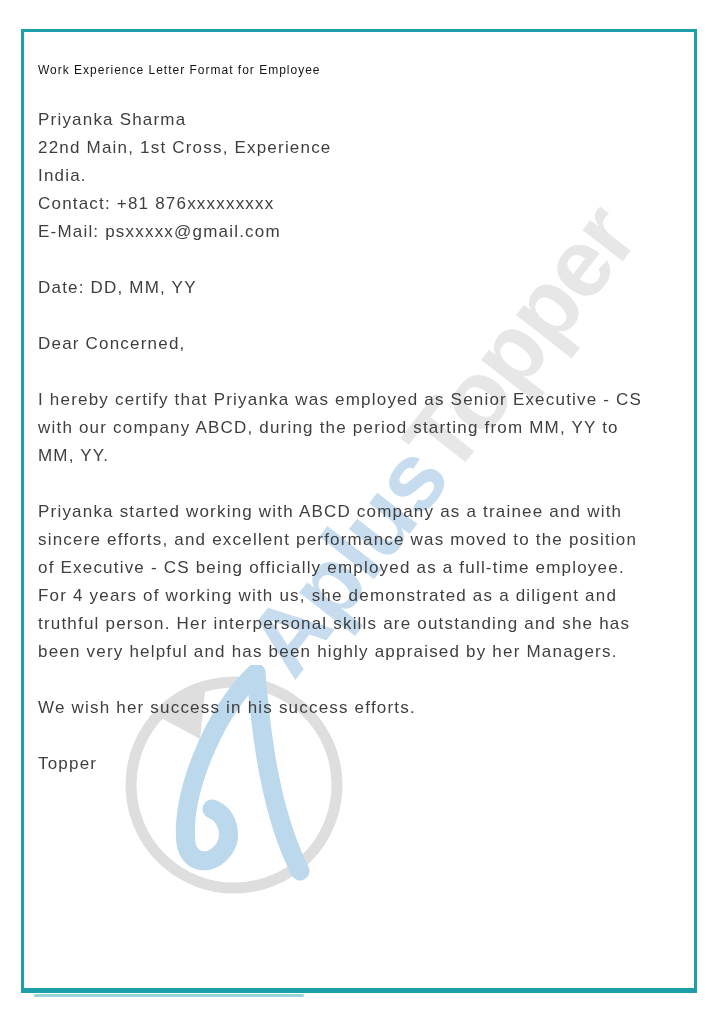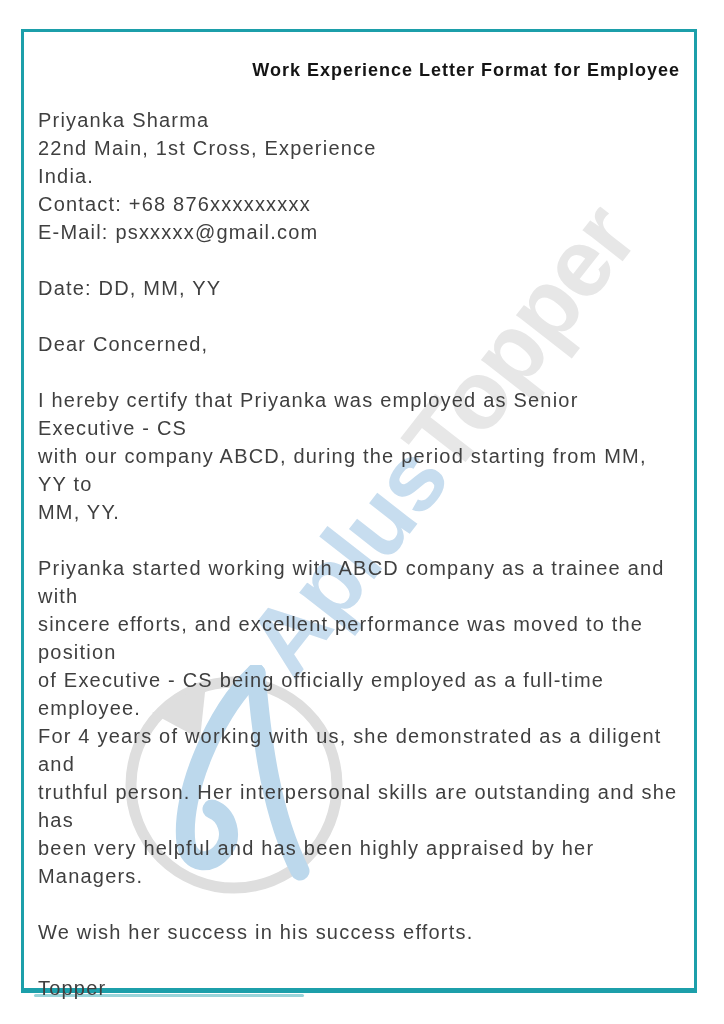--- a/index.html
+++ b/index.html
@@ -61,31 +61,31 @@
   .wm-part-blue { color: var(--wm-blue, #c7ddef); }
   .wm-part-gray { color: var(--wm-gray, #e7e7e7); }
 
   .content {
     position: relative;
     z-index: 2;
     padding: 0 14px;
   }
   .title {
     margin: 27px 0 0 0;
-    text-align: right;
-    font-size: 18px;
+    text-align: left;
+    font-size: 12px;
     line-height: 22px;
-    font-weight: 700;
+    font-weight: 400;
     letter-spacing: 1px;
     color: var(--title-text, #141414);
   }
   .block { margin-top: 28px; }
   .block.sender { margin-top: 25px; }
   .line {
-    font-size: 20px;
+    font-size: 17px;
     line-height: 28px;
     letter-spacing: 1.2px;
     color: var(--body-text, #3f3f3f);
   }
 </style>
 </head>
 <body>
 
 <div class="page">
   <div class="frame">
@@ -101,21 +101,21 @@
       <span class="wm-part-blue">Aplus</span><span class="wm-part-gray">Topper</span>
     </div>
 
     <div class="content">
       <h1 class="title">Work Experience Letter Format for Employee</h1>
 
       <div class="block sender">
         <div class="line">Priyanka Sharma</div>
         <div class="line">22nd Main, 1st Cross, Experience</div>
         <div class="line">India.</div>
-        <div class="line">Contact: +68 876xxxxxxxxx</div>
+        <div class="line">Contact: +81 876xxxxxxxxx</div>
         <div class="line">E-Mail: psxxxxx@gmail.com</div>
       </div>
 
       <div class="block">
         <div class="line">Date: DD, MM, YY</div>
       </div>
 
       <div class="block">
         <div class="line">Dear Concerned,</div>
       </div>

